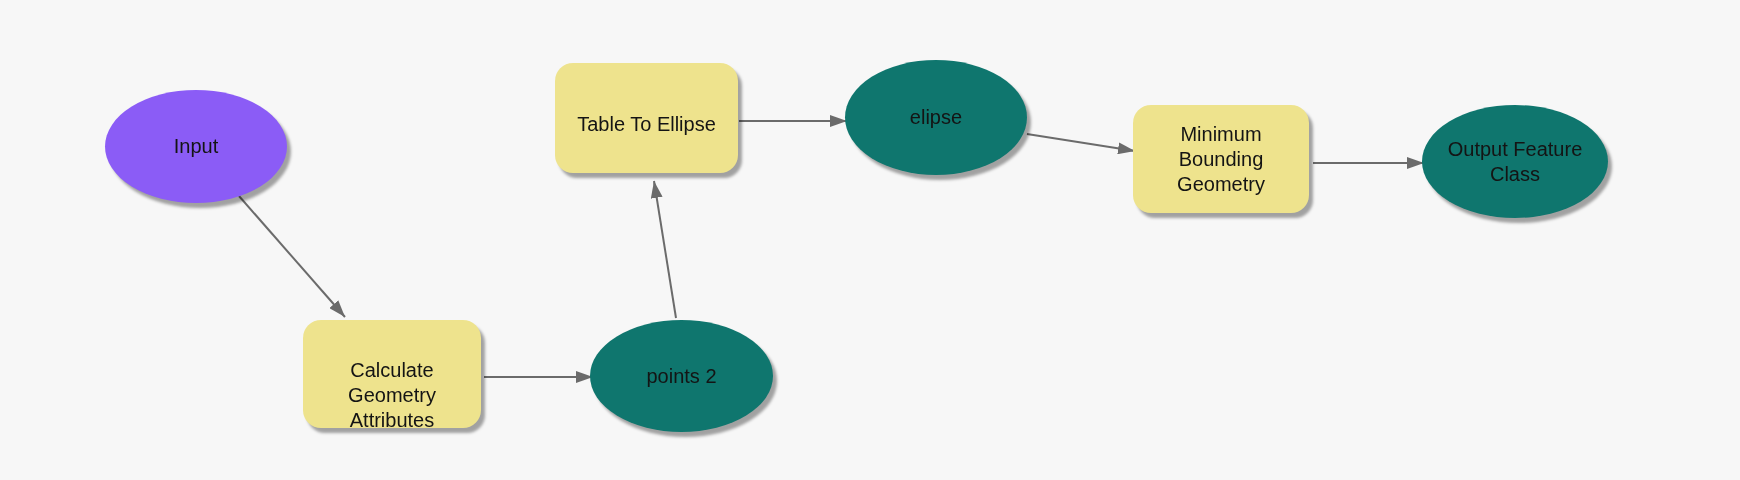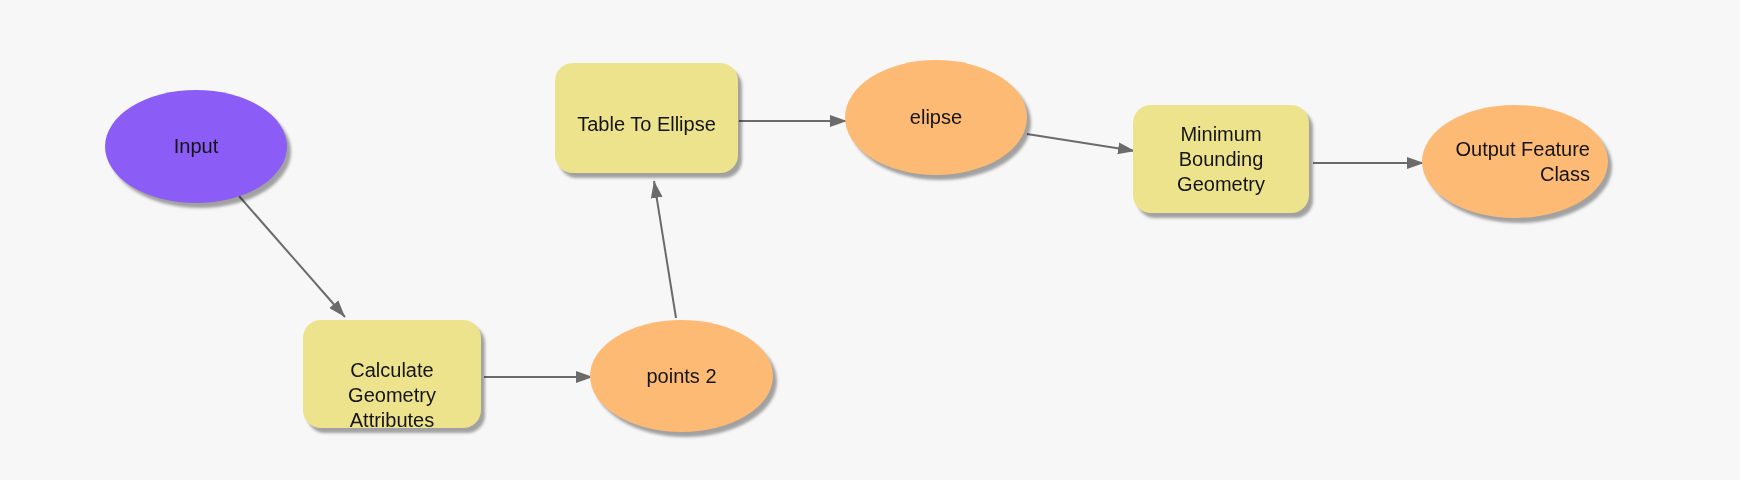--- a/index.html
+++ b/index.html
@@ -47,34 +47,34 @@
     border-radius: 50%;
   }
   .tool {
     border-radius: 18px;
     background: #eee38d;
   }
   .input-data {
     background: #8b5cf6;
   }
   .derived-data {
-    background: #fdba74;
+    background: #0f766e;
   }
   
   #node-input                      { left: 105px;  top: 90px;  width: 182px; height: 113px; }
   #node-calculate-geometry-attributes { left: 303px;  top: 320px; width: 178px; height: 108px; }
   #node-points-2                   { left: 590px;  top: 320px; width: 183px; height: 112px; }
   #node-table-to-ellipse           { left: 555px;  top: 63px;  width: 183px; height: 110px; }
   #node-elipse                     { left: 845px;  top: 60px;  width: 182px; height: 115px; }
   #node-minimum-bounding-geometry  { left: 1133px; top: 105px; width: 176px; height: 108px; }
   #node-output-feature-class       { left: 1422px; top: 105px; width: 186px; height: 113px; }
   
   #node-calculate-geometry-attributes .label { max-width: 120px; margin-top: 43px; }
   #node-minimum-bounding-geometry .label     { max-width: 120px; }
-  #node-output-feature-class .label          { max-width: 150px; text-align: right; }
+  #node-output-feature-class .label          { max-width: 150px; }
   #node-table-to-ellipse .label              { white-space: nowrap; margin-top: 12px; }
 </style>
 </head>
 <body>
 
 <div class="canvas">
 
   <svg class="connector-layer" viewBox="0 0 1740 480" xmlns="http://www.w3.org/2000/svg">
     <defs>
       <marker id="arrowhead" viewBox="0 0 10 7" refX="10" refY="3.5" markerWidth="8.5" markerHeight="6" orient="auto" markerUnits="strokeWidth">

